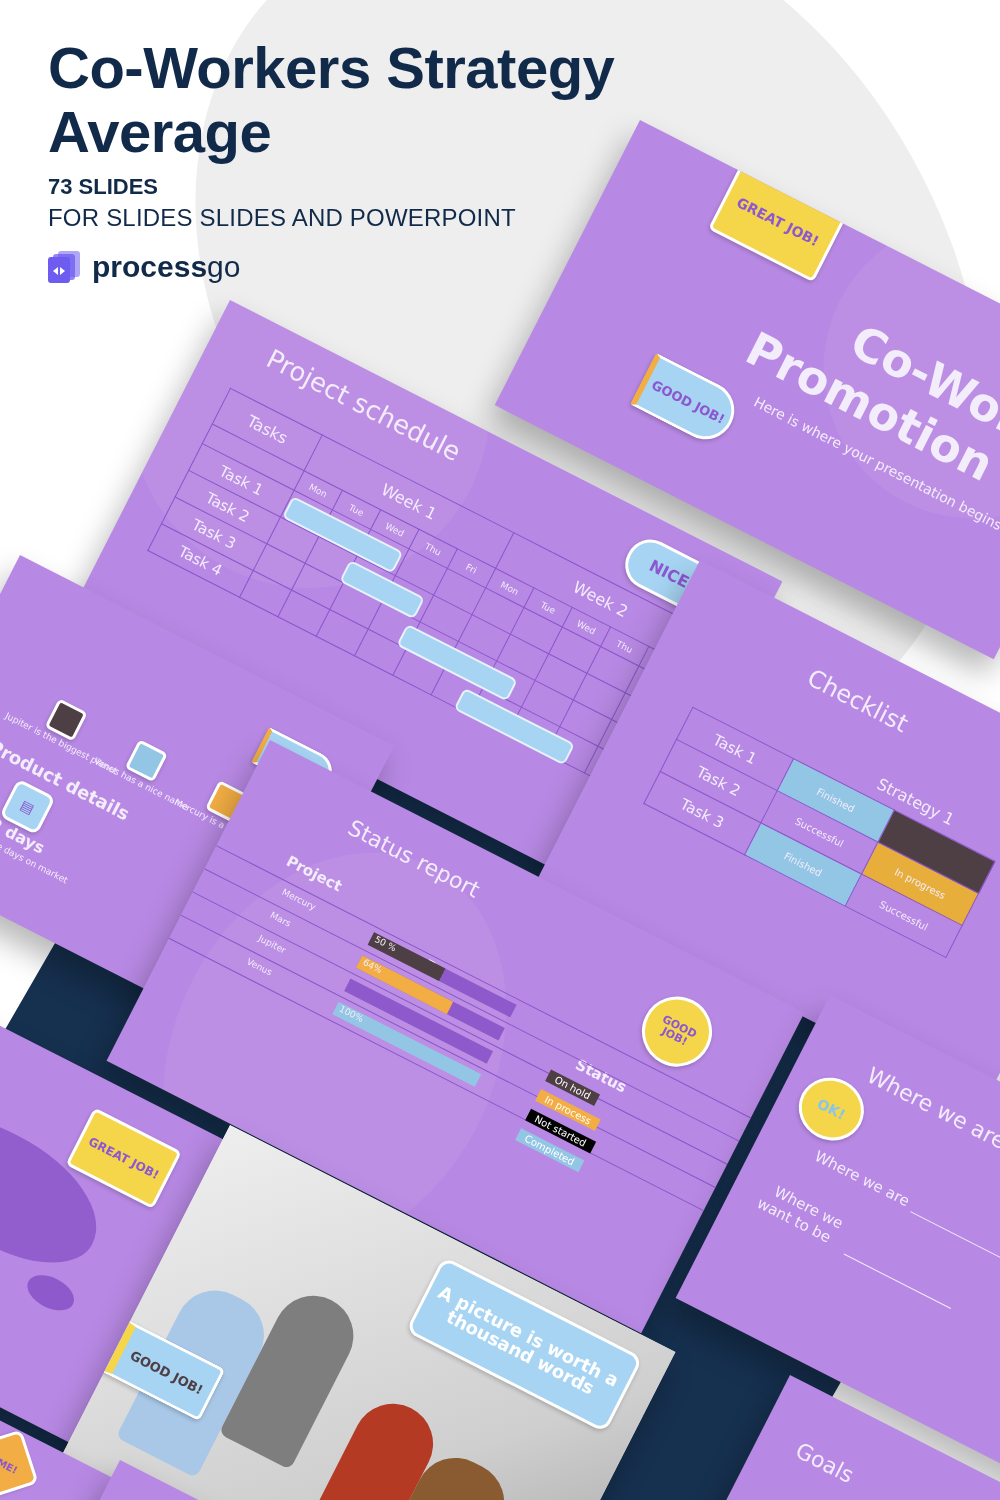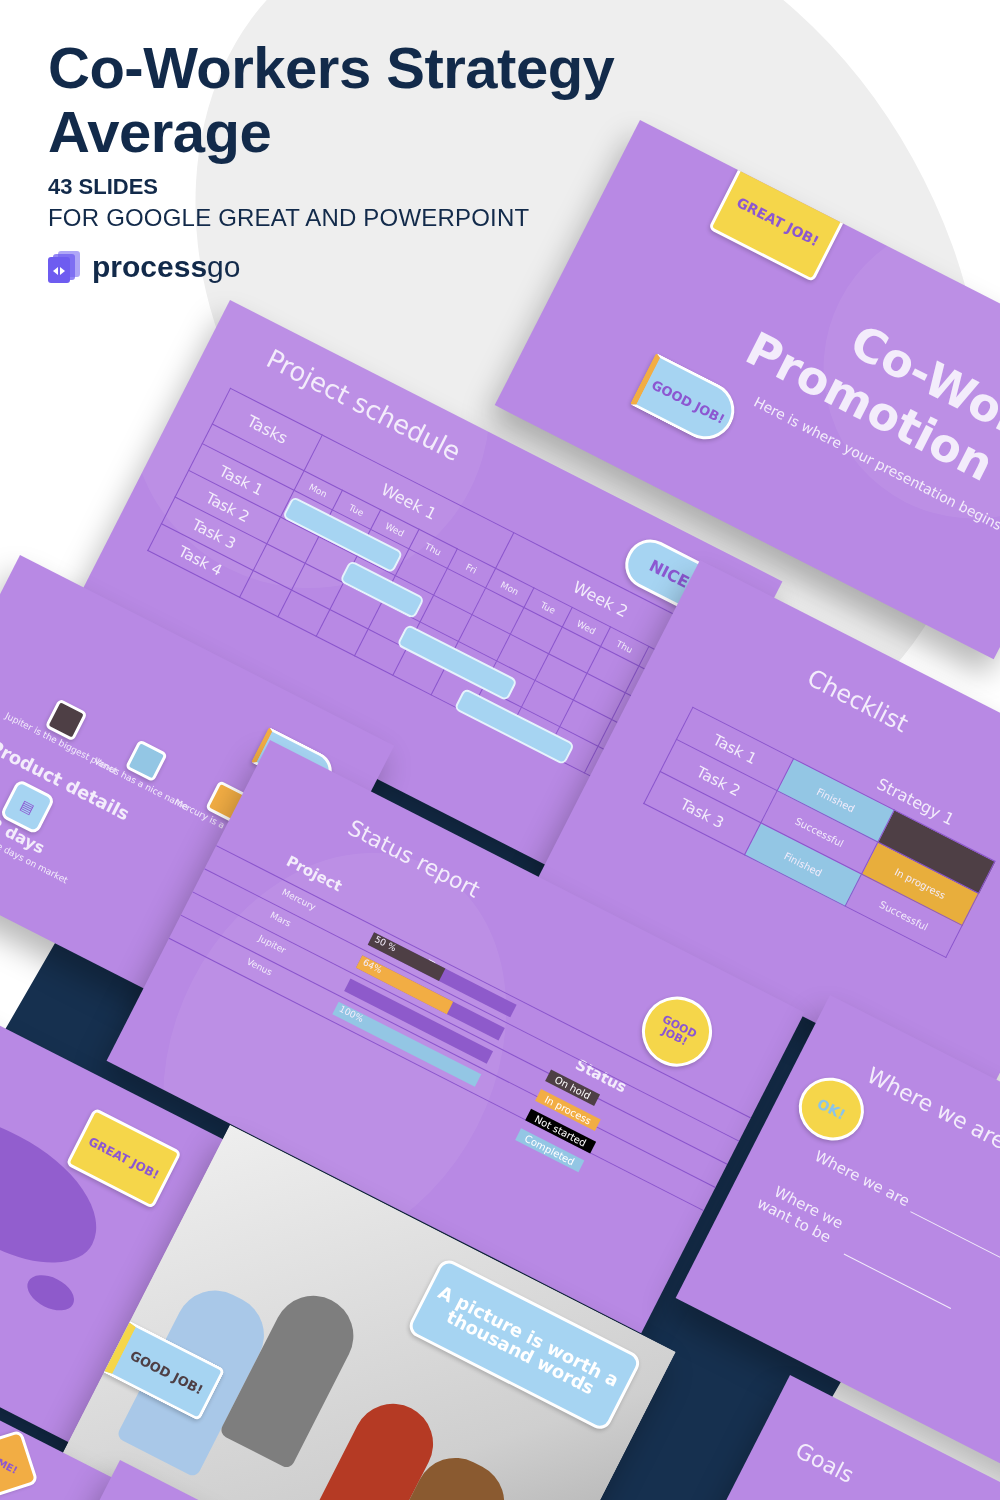--- a/index.html
+++ b/index.html
@@ -31,22 +31,22 @@
 
 <div class="bgshape" style="left:240px;top:-120px;width:720px;height:900px;border-radius:40% 60% 50% 50%;transform:rotate(-20deg);"></div>
 
 <div class="dark" style="left:230px;top:640px;width:900px;height:900px;transform:rotate(30deg);transform-origin:0 0;border-radius:60px;"></div>
 
 <div class="header">
   <h1 class="h-title">
     <span>Co-Workers Strategy</span><br>
     <span>Average</span>
   </h1>
-  <div class="h-count">43 SLIDES</div>
-  <div class="h-sub">FOR GOOGLE GREAT AND POWERPOINT</div>
+  <div class="h-count">73 SLIDES</div>
+  <div class="h-sub">FOR SLIDES SLIDES AND POWERPOINT</div>
   <div class="logo">
     <div class="logo-mark">
       <span style="left:10px;top:0;width:22px;height:26px;opacity:0.55;"></span>
       <span style="left:5px;top:3px;width:22px;height:26px;opacity:0.75;"></span>
       <span style="left:0;top:6px;width:22px;height:26px;"></span>
       <span style="left:5px;top:16px;width:0;height:0;background:none;border-top:4px solid transparent;border-bottom:4px solid transparent;border-right:5px solid #fff;border-radius:0;"></span>
       <span style="left:12px;top:16px;width:0;height:0;background:none;border-top:4px solid transparent;border-bottom:4px solid transparent;border-left:5px solid #fff;border-radius:0;"></span>
     </div>
     <div class="logo-text"><b>process</b><span>go</span></div>
   </div>

